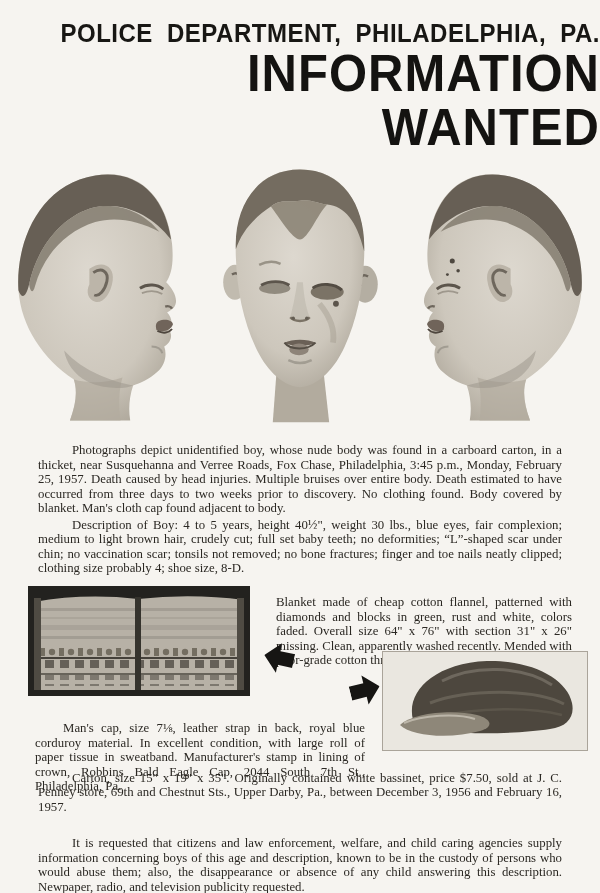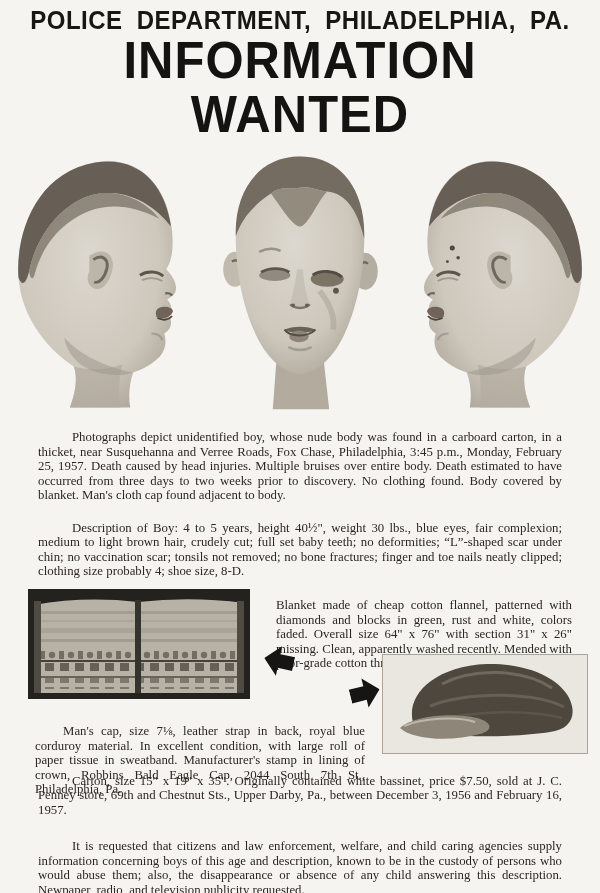--- a/index.html
+++ b/index.html
@@ -6,21 +6,21 @@
   .page{
     position:relative;
     width:600px;height:893px;
     margin:0 auto;
     background:#f6f4f0;
     color:#26231f;
     font-family:"Liberation Serif", serif;
     overflow:hidden;
   }
   
-  .hdr{ text-align:center; padding-top:7px; }
+  .hdr{ text-align:right; padding-top:20px; }
   .hdr-line1{
     font-family:"Liberation Sans", sans-serif;
     font-weight:700; font-size:24px; line-height:26px;
     letter-spacing:.5px; word-spacing:7px; color:#181714;
     transform:scaleY(1.05); transform-origin:top center;
   }
   .hdr-line2{
     font-family:"Liberation Sans", sans-serif;
     font-weight:700; font-size:49px; line-height:52px;
     letter-spacing:1px; word-spacing:16px; color:#141311;
@@ -31,21 +31,21 @@
     display:flex; justify-content:center; align-items:flex-start;
     margin-top:6px; height:278px;
   }
   .photos svg{ height:278px; }
   
   .para{
     margin:0 38px; font-size:12.8px; line-height:14.5px;
     text-align:justify; text-indent:34px; color:#2b2823;
   }
   .p-discovery{ margin-top:9px; }
-  .p-description{ margin-top:18px; }
+  .p-description{ margin-top:2px; }
   .p-carton{ margin-top:0; }
   .p-request{ margin-top:22px; }
   .p-notify{ margin-top:9px; }
   
   .evidence{ position:relative; height:188px; margin-top:7px; }
   .ev-abs{ position:absolute; }
   .blanket-photo{ left:28px; top:3px; width:222px; height:110px; }
   .blanket-text{
     left:276px; top:0; width:296px;
     font-size:12.8px; line-height:14.4px; text-align:justify; color:#2b2823;

